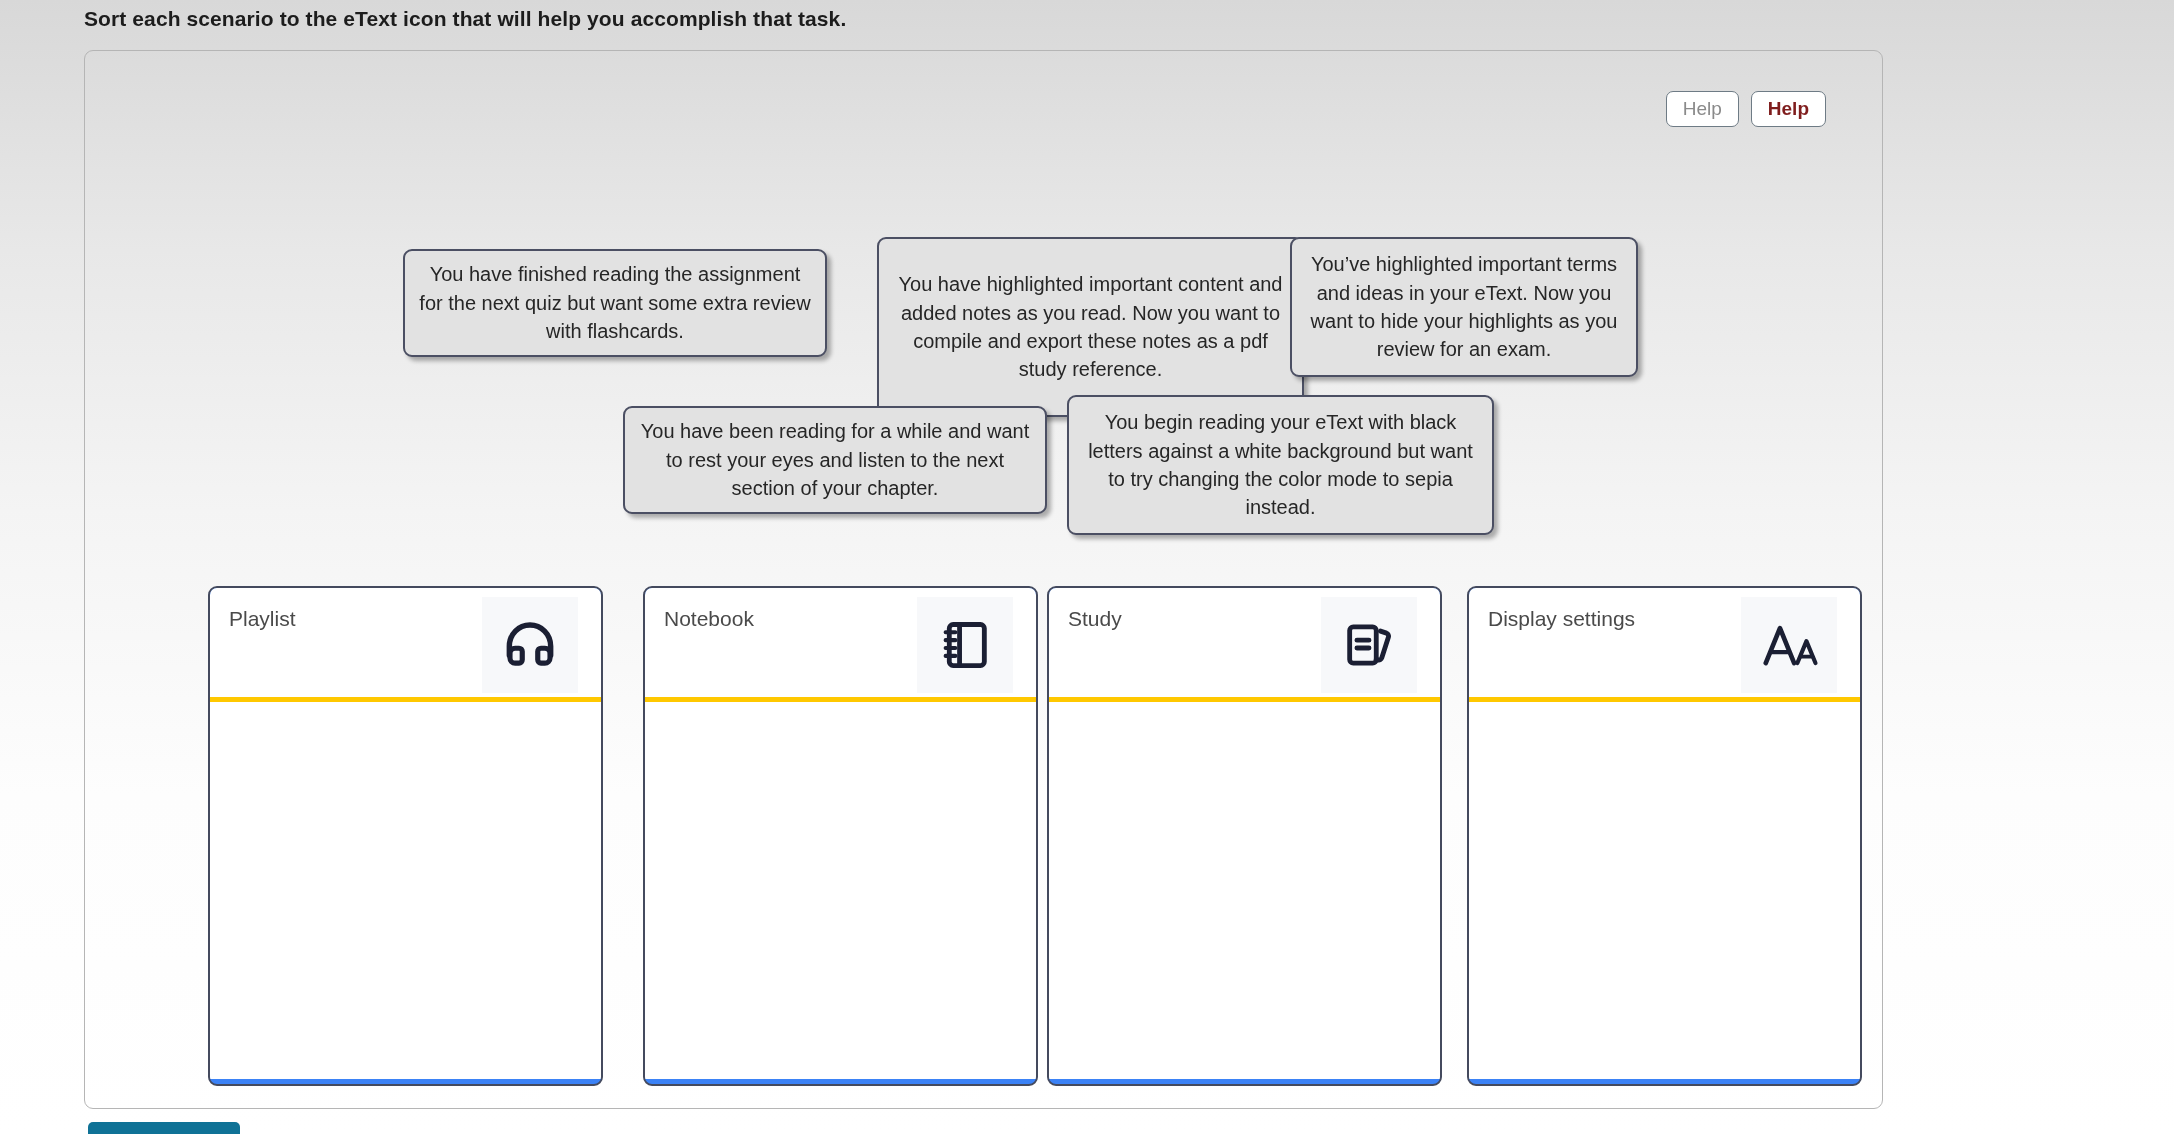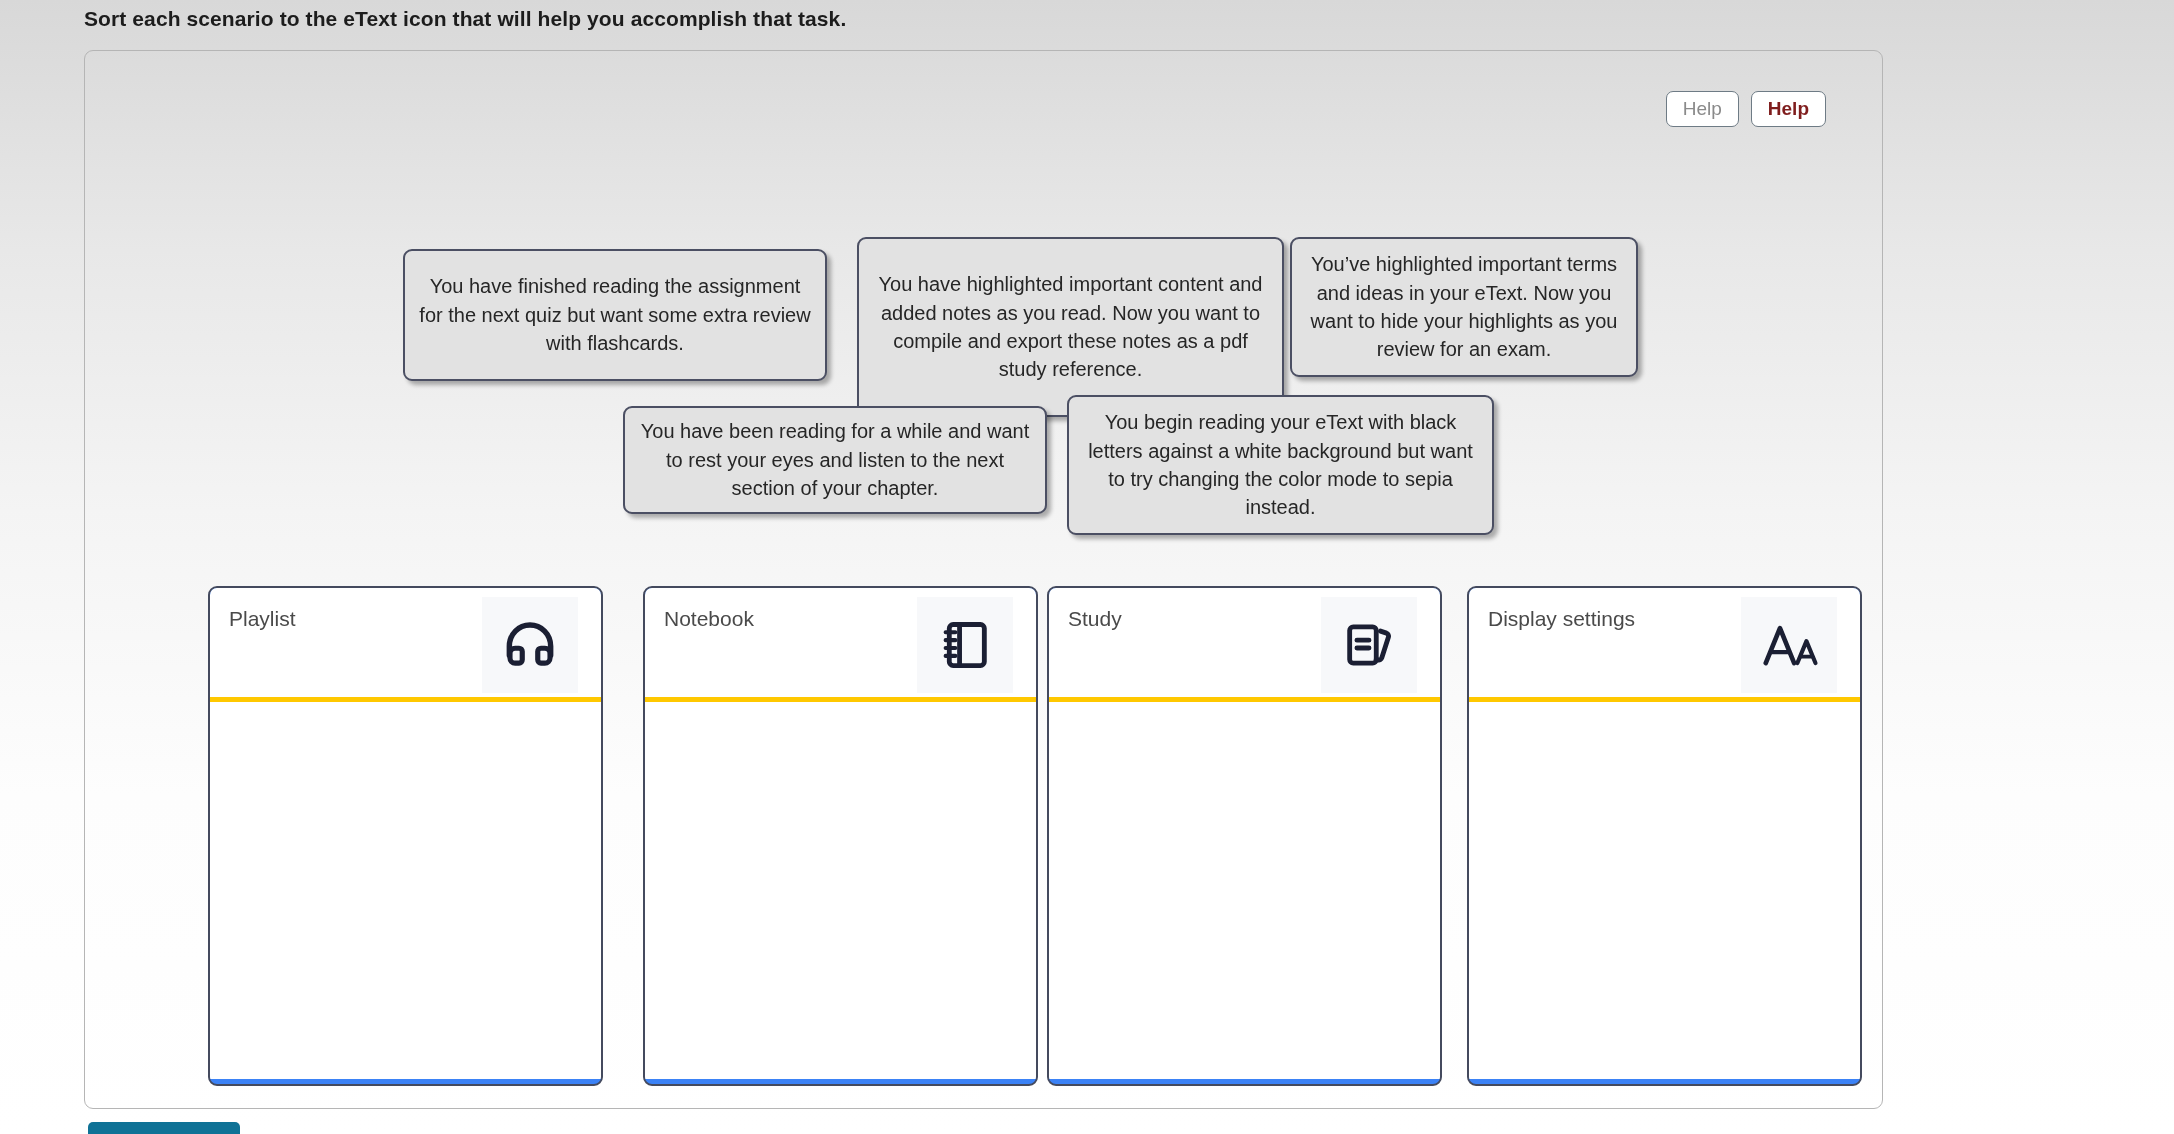--- a/index.html
+++ b/index.html
@@ -70,22 +70,22 @@
     text-align: center;
     display: flex;
     align-items: center;
     justify-content: center;
     padding: 10px 14px;
     cursor: grab;
     user-select: none;
   }
   .sc-text { display: block; }
 
-  #sc0 { left: 318px; top: 198px; width: 424px; height: 132px; }
-  #sc1 { left: 772px; top: 186px; width: 427px; height: 180px; }
+  #sc0 { left: 318px; top: 198px; width: 424px; height: 108px; }
+  #sc1 { left: 792px; top: 186px; width: 427px; height: 180px; }
   #sc2 { left: 1205px; top: 186px; width: 348px; height: 140px; }
   #sc3 { left: 538px; top: 355px; width: 424px; height: 108px; }
   #sc4 { left: 982px; top: 344px; width: 427px; height: 140px; justify-content: center; }
 
   
   .zone {
     position: absolute;
     top: 535px;
     width: 395px;
     height: 500px;

